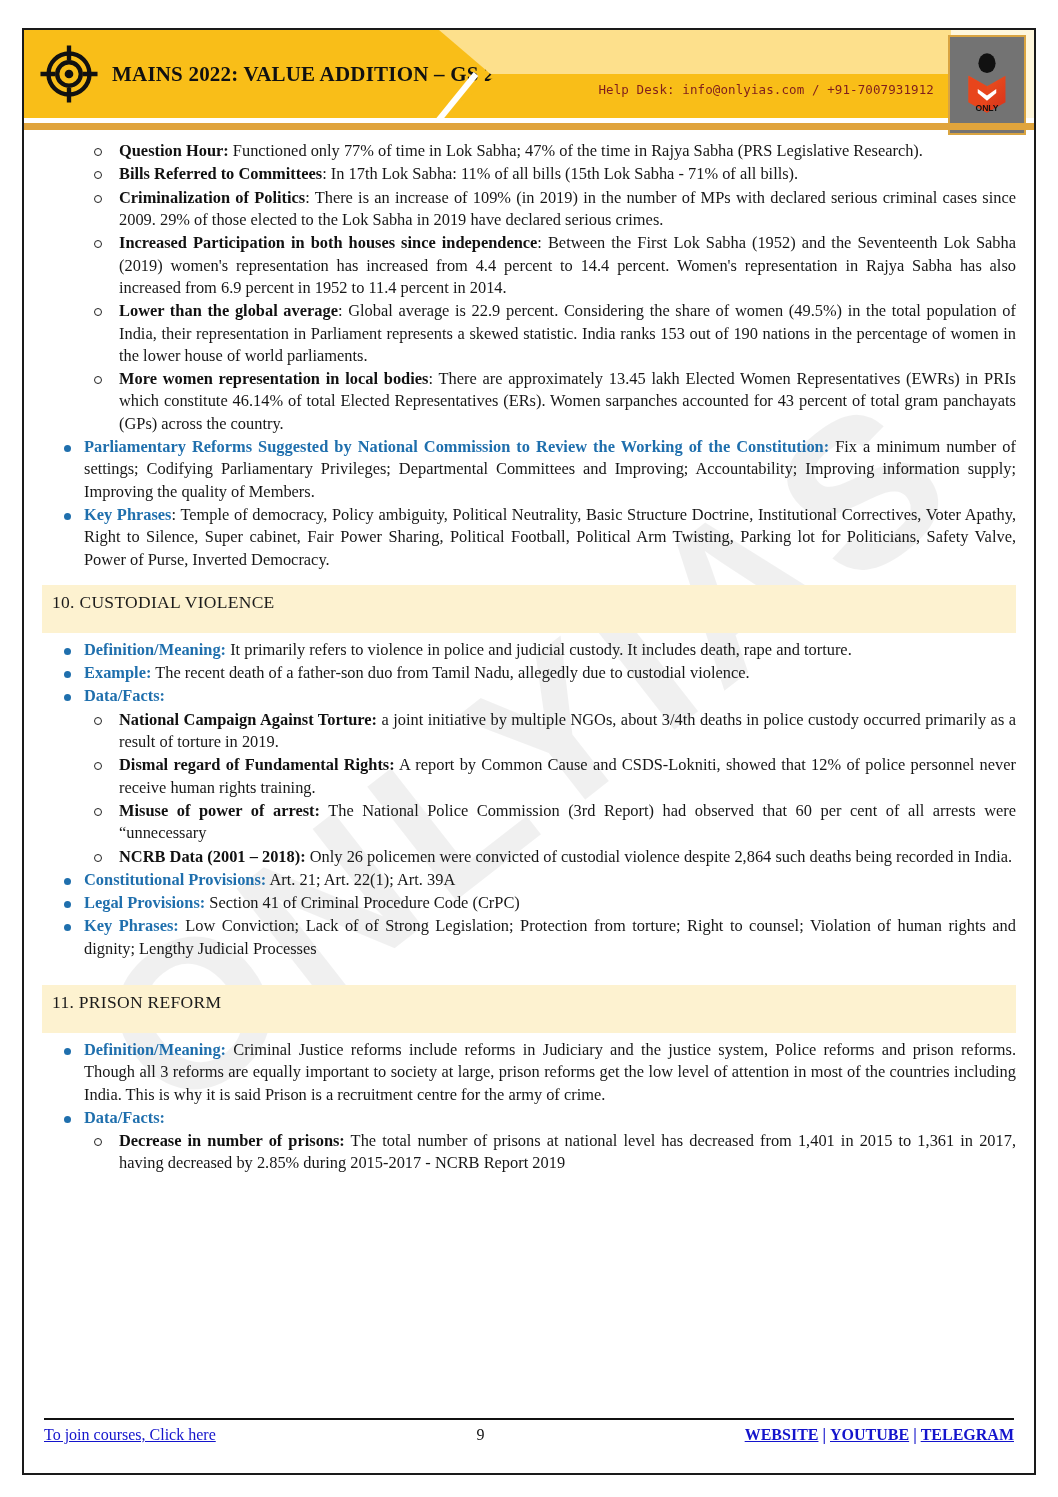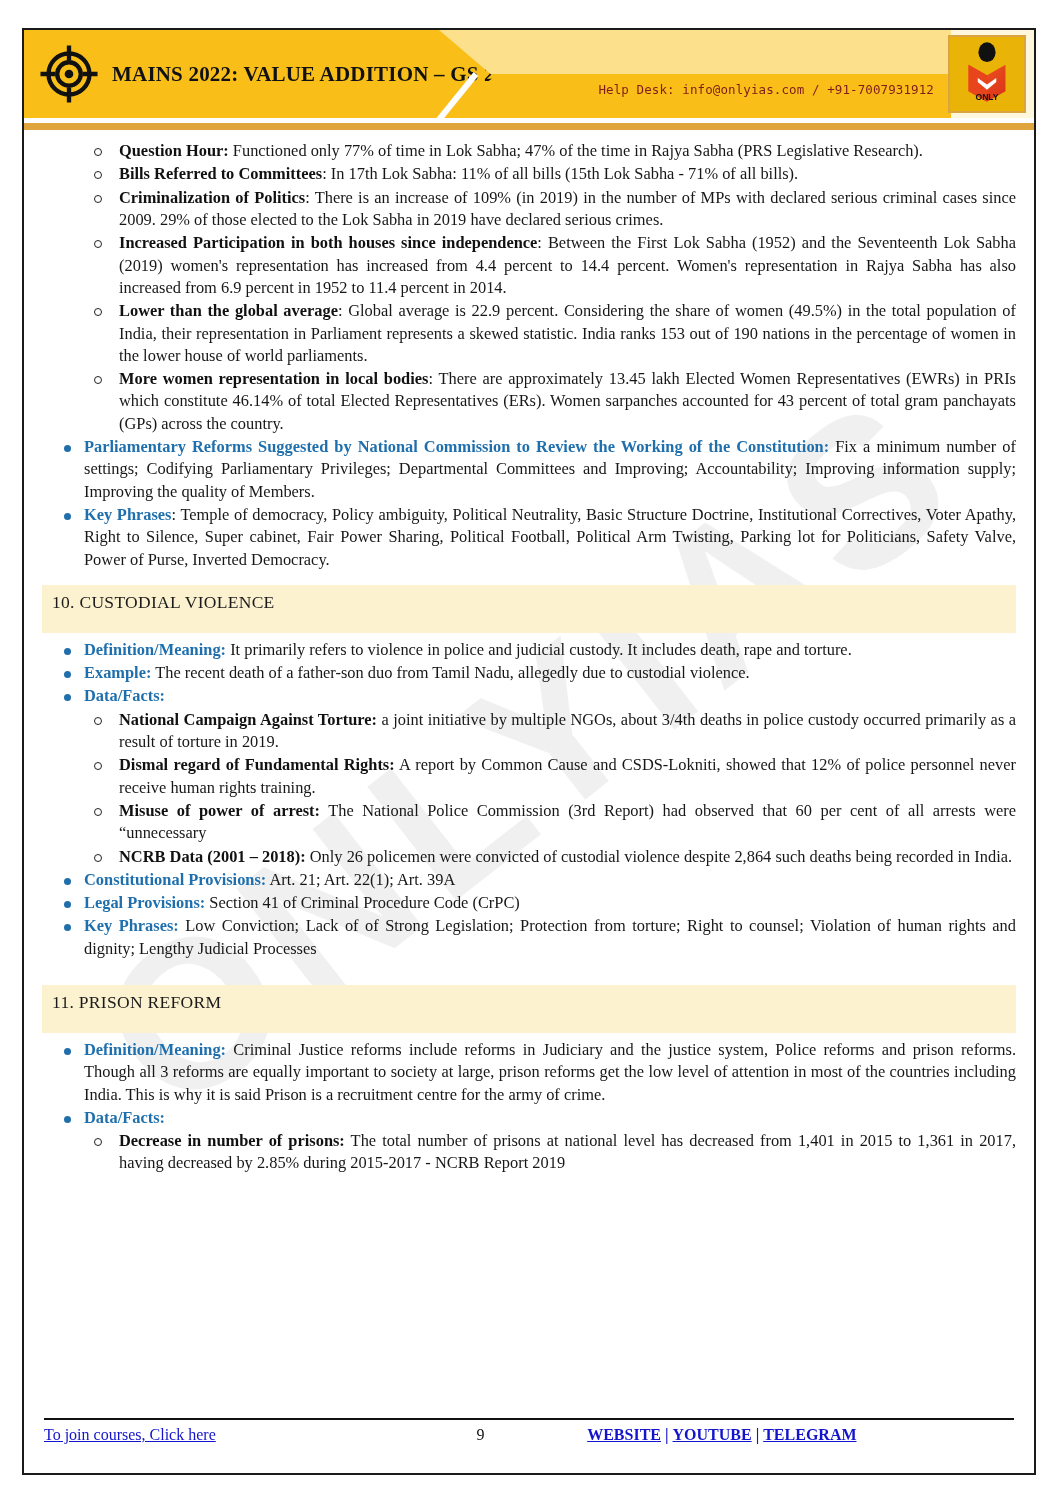--- a/index.html
+++ b/index.html
@@ -96,23 +96,23 @@
     right: 100px; top: 52px;
     font-family: "DejaVu Sans Mono", monospace;
     font-size: 12.5px;
     color: #7f1d1d;
     letter-spacing: 0.1px;
     z-index: 5;
   }
   .logo-box {
     position: absolute;
     right: 8px; top: 5px;
-    width: 78px; height: 78px;
+    width: 78px; height: 100px;
     border: 2px solid #D9A441;
-    background: #eab308;
+    background: #737373;
     z-index: 6;
     display: flex; align-items: center; justify-content: center;
   }
   .banner-underline {
     height: 7px;
     background: #E0A43C;
     margin-top: 5px;
     z-index: 2;
     position: relative;
   }
@@ -188,21 +188,21 @@
   .footer-rule {
     border-top: 2.5px solid #111;
     margin-bottom: 6px;
   }
   .footer-row {
     display: flex; align-items: center;
     font-size: 16px;
   }
   .f-left { flex: 0 0 34%; }
   .f-mid { flex: 0 0 22%; text-align: center; color: #111; }
-  .f-right { flex: 1 1 auto; white-space: nowrap; }
+  .f-right { flex: 1 1 auto; text-align: right; white-space: nowrap; }
   .flink {
     color: #1414CC;
     text-decoration: underline;
     font-weight: 700;
     cursor: pointer;
   }
   .fsep { color: #1414CC; padding: 0 4px; font-weight: 700; }
   .f-left .flink { font-weight: 400; }
 </style>
 </head>

